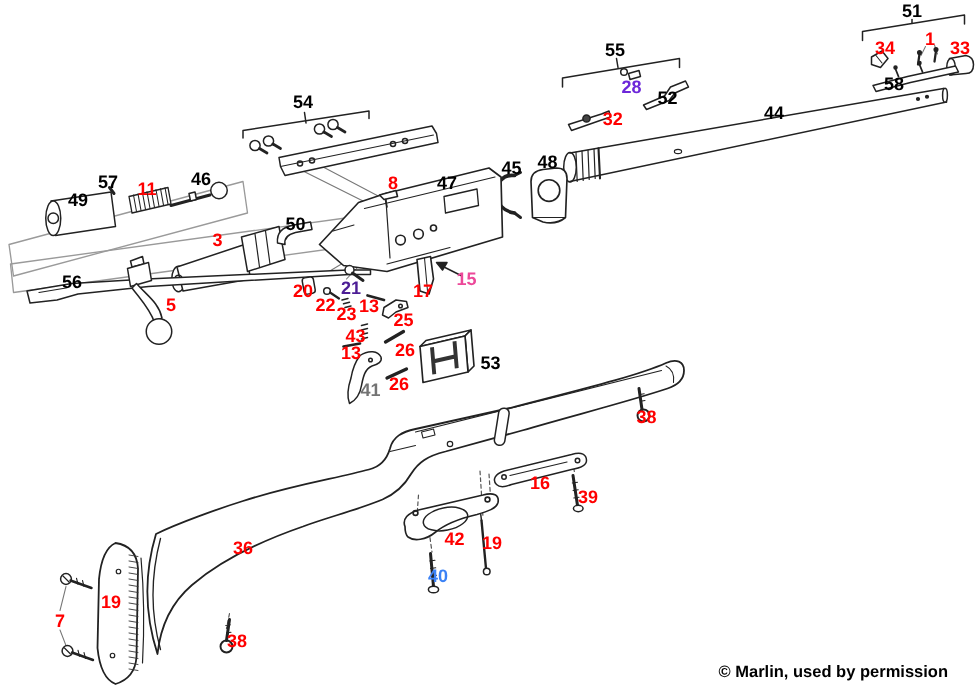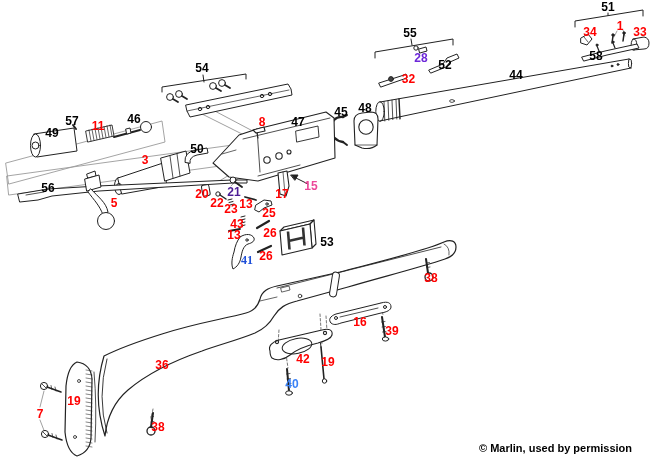--- a/index.html
+++ b/index.html
@@ -280,21 +280,21 @@
       <span class="part-label red" style="left: 202px; top: 194px; color: rgb(255, 0, 0);">20</span>
       <span class="part-label red" style="left: 234px; top: 192px; color: #4c1d95;">21</span>
       <span class="part-label red" style="left: 217px; top: 203px; color: rgb(255, 0, 0);">22</span>
       <span class="part-label red" style="left: 231px; top: 209px; color: rgb(255, 0, 0);">23</span>
       <span class="part-label red" style="left: 246px; top: 204px; color: rgb(255, 0, 0);">13</span>
       <span class="part-label red" style="left: 269px; top: 213px; color: rgb(255, 0, 0); text-align: center;">25</span>
       <span class="part-label red" style="left: 282px; top: 194px; color: rgb(255, 0, 0);">17</span>
       <span class="part-label red" style="left: 237px; top: 224px; color: rgb(255, 0, 0);">43</span>
       <span class="part-label red" style="left: 234px; top: 235px; color: rgb(255, 0, 0);">13</span>
       <span class="part-label red" style="left: 270px; top: 233px; color: rgb(255, 0, 0);">26</span>
-      <span class="part-label red" style="left: 247px; top: 260px; color: #1d4ed8; font-family: Liberation Serif, serif;">41</span>
+      <span class="part-label red" style="left: 247px; top: 260px; color: #737373;">41</span>
       <span class="part-label red" style="left: 266px; top: 256px; color: rgb(255, 0, 0);">26</span>
       <span class="part-label black" style="left: 327px; top: 242px; color: rgb(0, 0, 0);">53</span>
       <span class="part-label black" style="left: 410px; top: 33px; color: rgb(0, 0, 0);">55</span>
       <span class="part-label red" style="left: 421px; top: 58px; color: #6d28d9;">28</span>
       <span class="part-label black" style="left: 445px; top: 65px; color: rgb(0, 0, 0);">52</span>
       <span class="part-label red" style="left: 395px; top: 79px; color: rgb(255, 0, 0); padding-left: 27px;">32</span>
       <span class="part-label black" style="left: 516px; top: 75px; color: rgb(0, 0, 0);">44</span>
       <span class="part-label black" style="left: 341px; top: 112px; color: rgb(0, 0, 0);">45</span>
       <span class="part-label black" style="left: 365px; top: 108px; color: rgb(0, 0, 0);">48</span>
       <span class="part-label black" style="left: 608px; top: 7px; color: rgb(0, 0, 0);">51</span>

